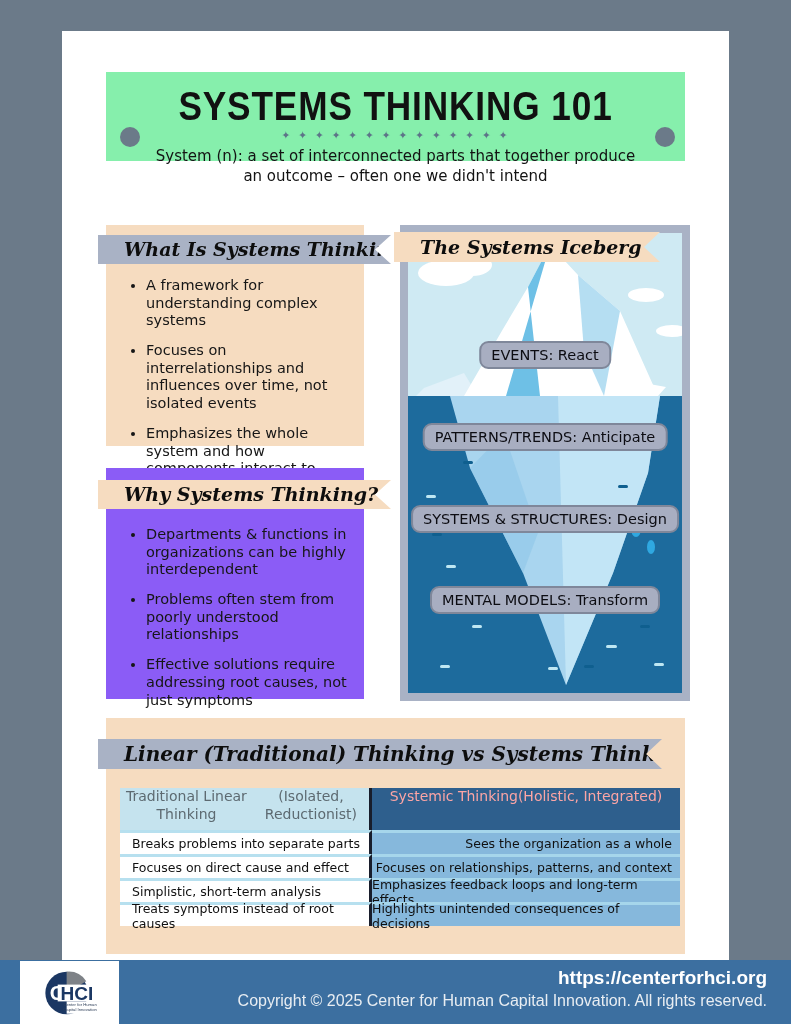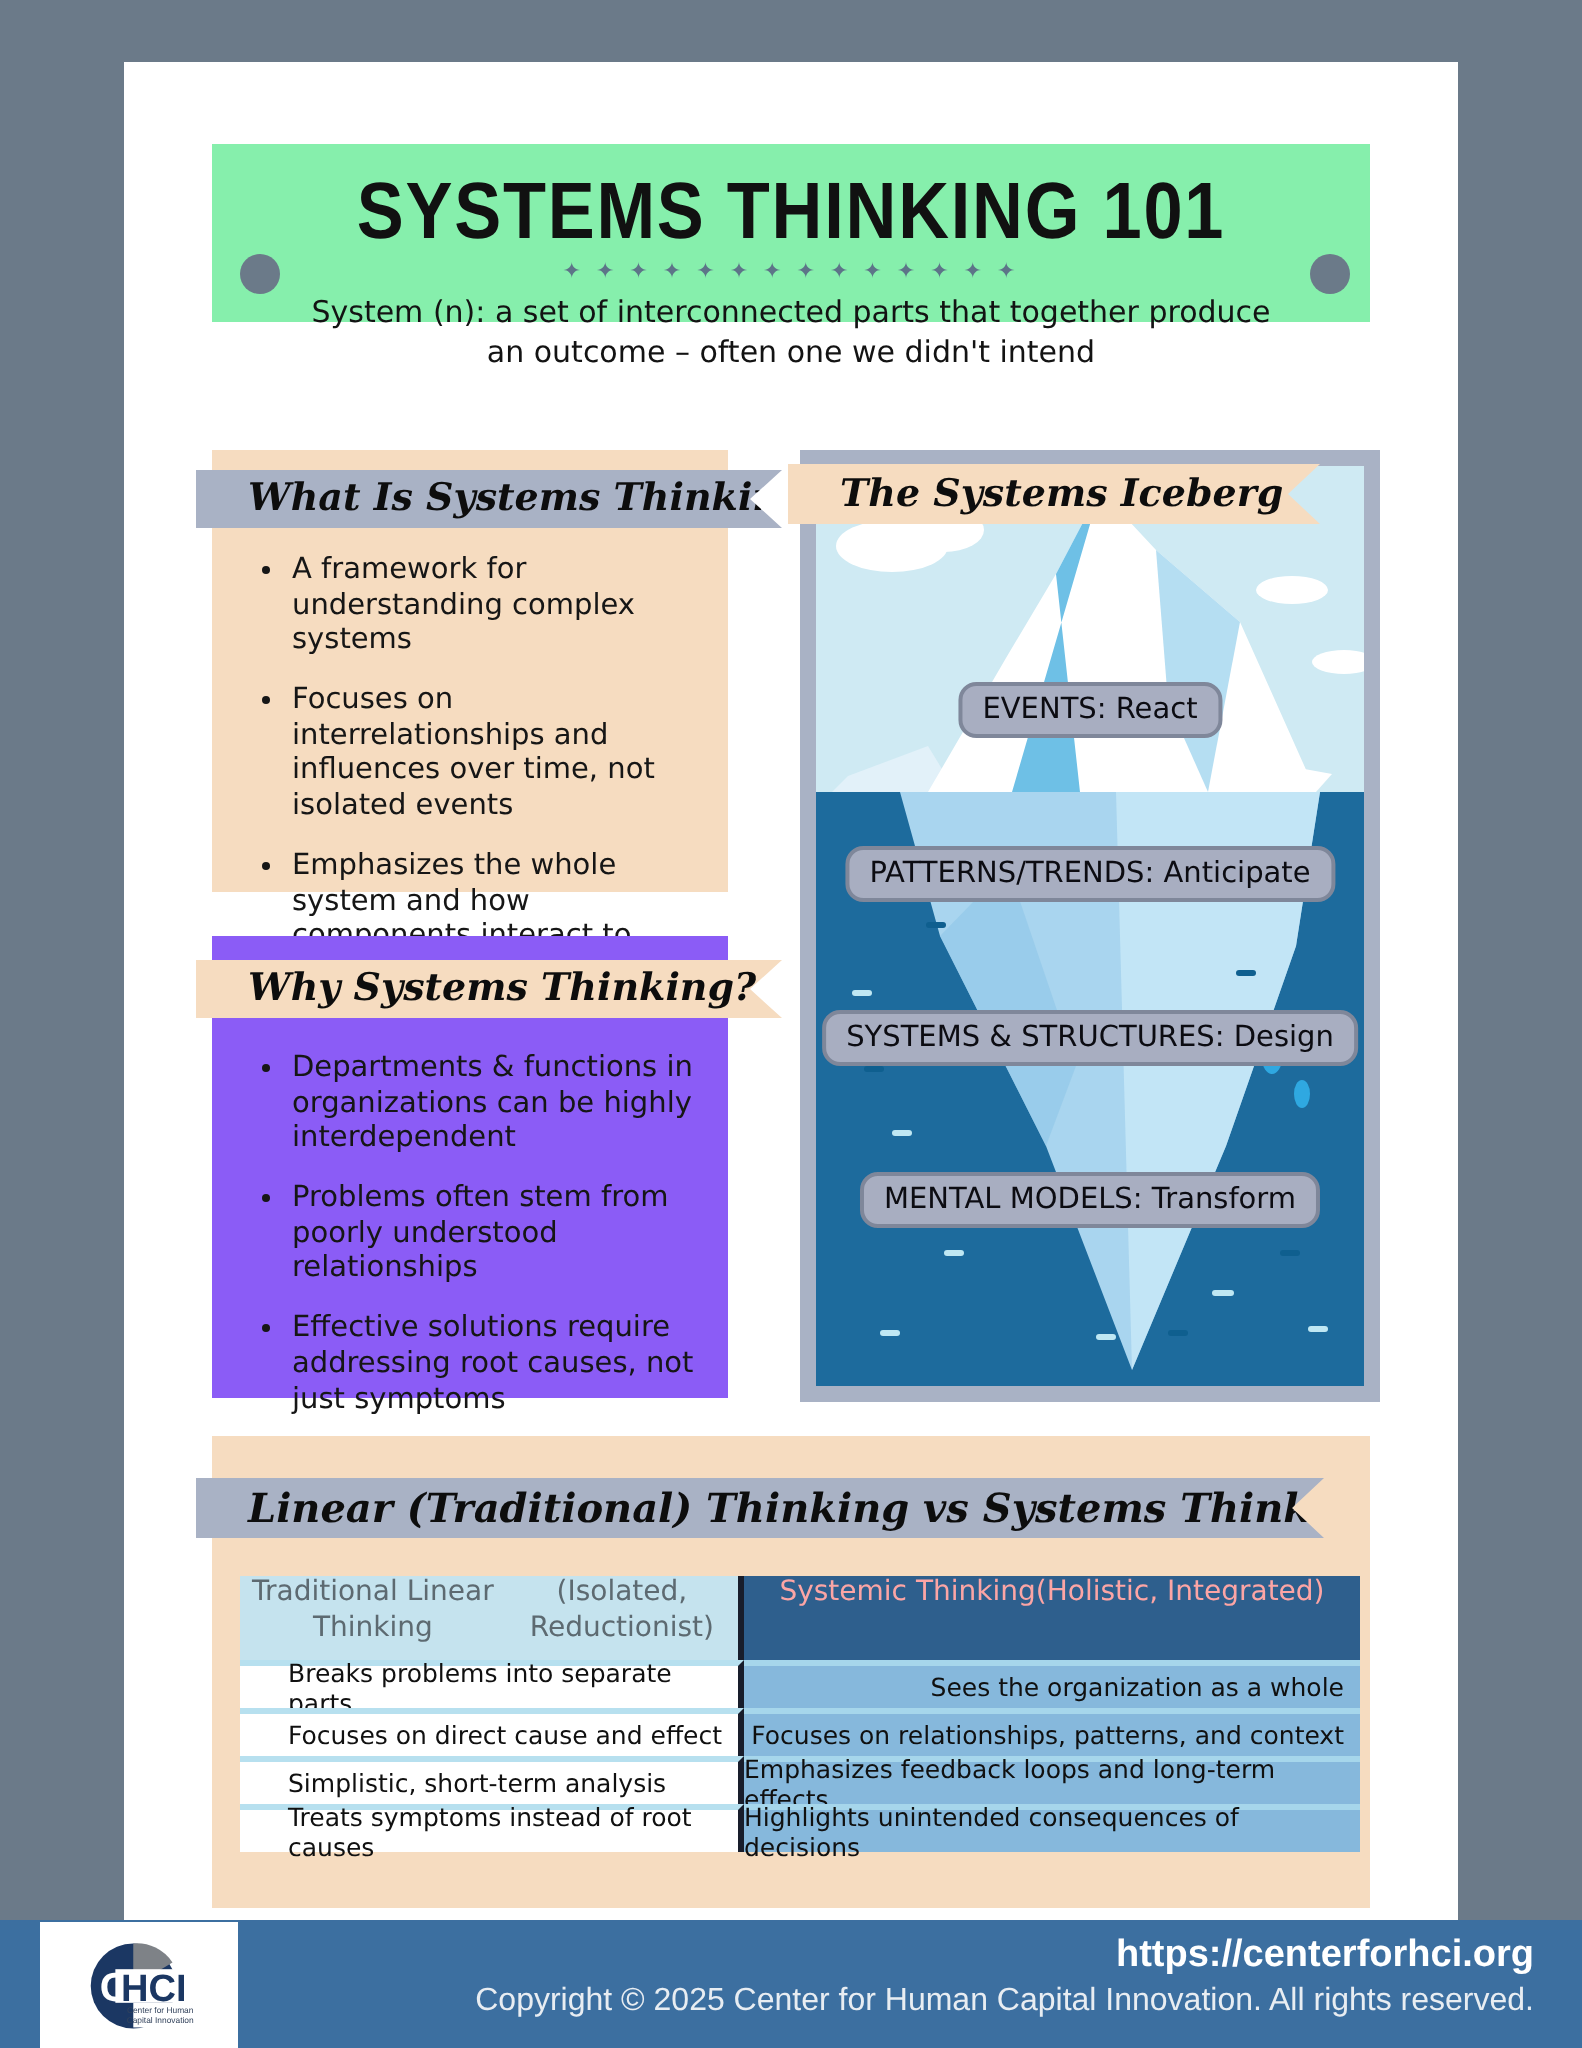--- a/index.html
+++ b/index.html
@@ -63,21 +63,21 @@
   #compare-box{position:absolute;left:44px;top:687px;width:579px;height:236px;background:#f6dcc0;}
   #compare-table{
     position:absolute;left:14px;top:70px;width:560px;
     display:grid;grid-template-columns:252px 308px;
   }
   .th{height:42px;display:flex;flex-direction:row;justify-content:center;text-align:center;
       font-size:14px;line-height:1.25;}
   .th-left{background:#c5e3ee;color:#5d6a71;border-right:3px solid #181d2b;}
   .th-right{background:#2e5f8d;color:#fca5a5;}
   .td{height:24px;display:flex;align-items:center;font-size:12.5px;color:#101010;}
-  .td-left{background:#ffffff;padding-left:24px;border-right:3px solid #181d2b;border-top:3px solid #b7e0ef;}
+  .td-left{background:#ffffff;padding-left:12px;border-right:3px solid #181d2b;border-top:3px solid #b7e0ef;}
   .td-right{background:#86b8dc;justify-content:flex-end;padding-right:8px;border-top:3px solid #a6d6eb;}
 
   
   #footer{position:absolute;left:0;top:960px;width:791px;height:64px;background:#3c6fa0;}
   #logo-box{position:absolute;left:20px;top:1px;width:99px;height:63px;background:#ffffff;
             display:flex;align-items:center;justify-content:center;}
   #footer-text{position:absolute;right:24px;top:7px;text-align:right;color:#fff;}
   .footer-url{font-size:19px;font-weight:bold;font-family:"Liberation Sans",sans-serif;}
   .footer-copy{font-size:16px;color:#e8edf2;margin-top:3px;font-family:"Liberation Sans",sans-serif;}
 </style>

